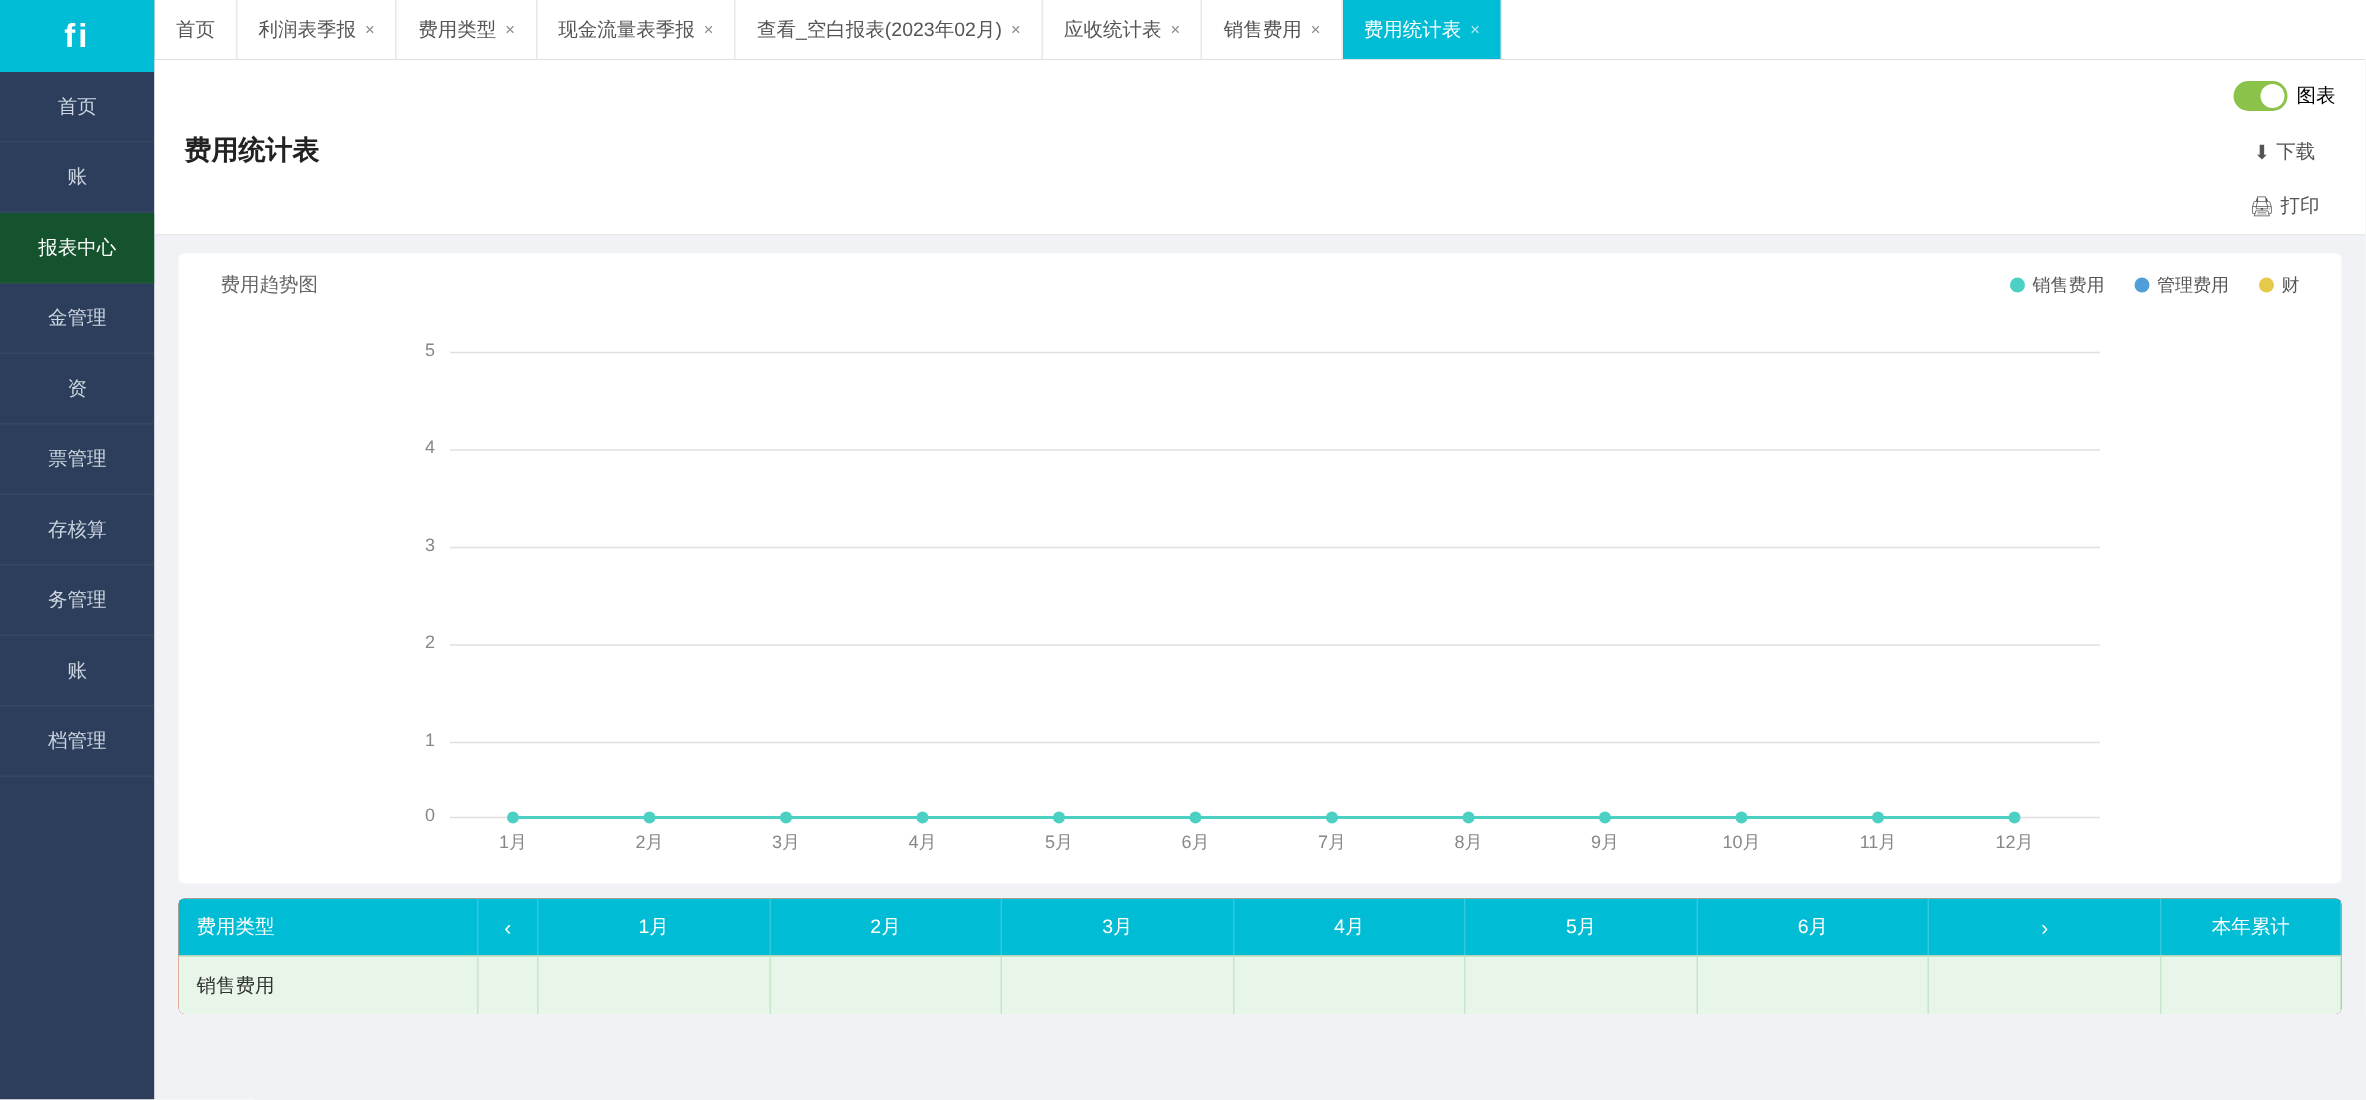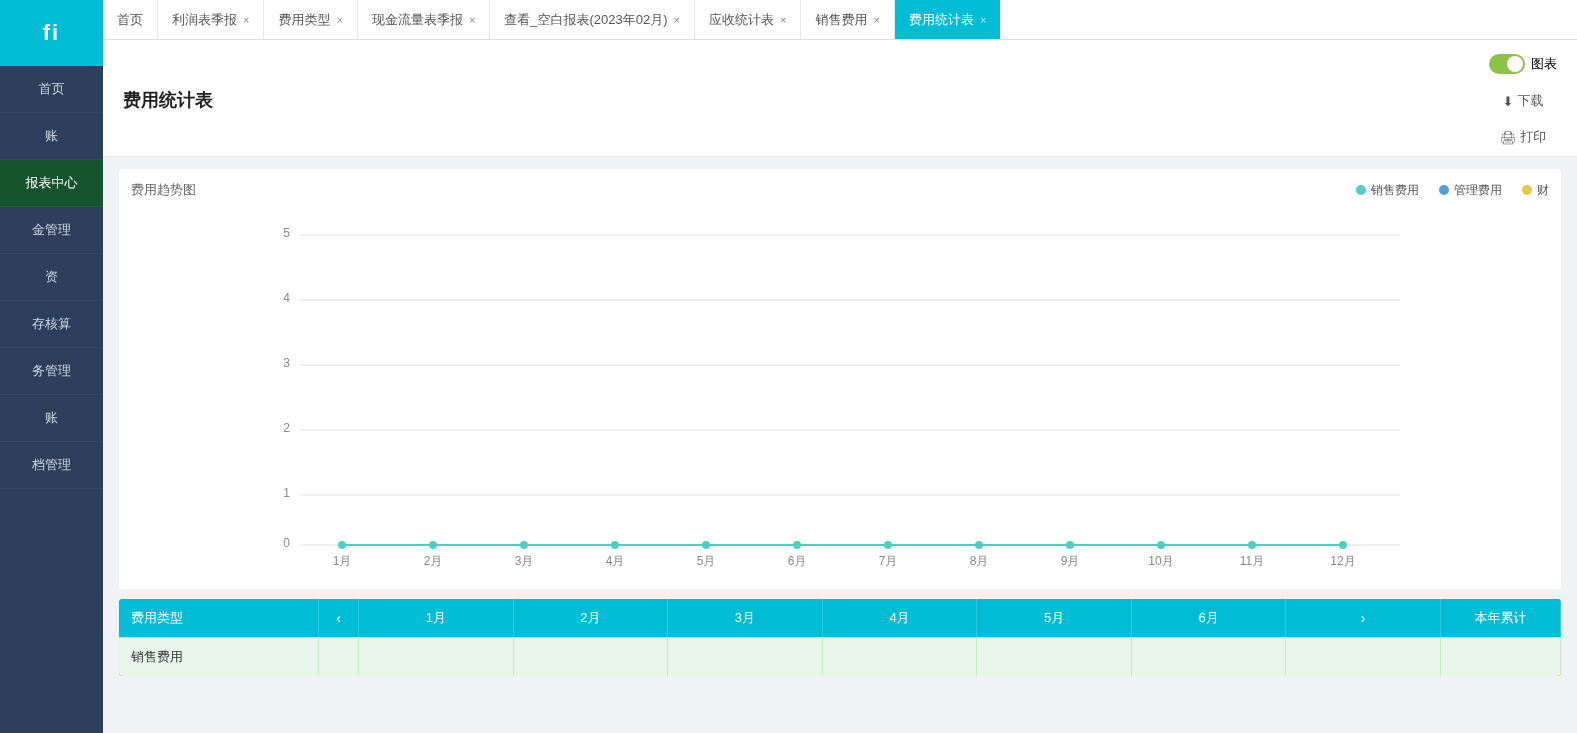--- a/index.html
+++ b/index.html
@@ -8,21 +8,21 @@
     
     .sidebar {
       width: 103px;
       background: #2c3e5b;
       display: flex;
       flex-direction: column;
       height: 100%;
       flex-shrink: 0;
     }
     .sidebar-logo {
-      height: 66px;
+      height: 48px;
       background: #00bcd4;
       display: flex;
       align-items: center;
       justify-content: center;
       color: white;
       font-size: 22px;
       font-weight: bold;
       letter-spacing: 2px;
     }
     .sidebar-item {
@@ -138,21 +138,21 @@
       color: #555;
       cursor: pointer;
       font-size: 13px;
     }
 
     
     .chart-section {
       background: #fff;
       margin: 12px 16px 10px 16px;
       border-radius: 4px;
-      padding: 12px 12px;
+      padding: 12px 28px;
       flex-shrink: 0;
     }
     .chart-header {
       display: flex;
       align-items: center;
       justify-content: space-between;
       margin-bottom: 8px;
     }
     .chart-title {
       font-size: 13px;
@@ -229,20 +229,21 @@
 </head>
 <body>
 
 <div class="sidebar">
   <div class="sidebar-logo">fi</div>
   <div class="sidebar-item">首页</div>
   <div class="sidebar-item">账</div>
   <div class="sidebar-item active">报表中心</div>
   <div class="sidebar-item">金管理</div>
   <div class="sidebar-item">资</div>
+  <div class="sidebar-item">票管理</div>
   <div class="sidebar-item">存核算</div>
   <div class="sidebar-item">务管理</div>
   <div class="sidebar-item">账</div>
   <div class="sidebar-item">档管理</div>
 </div>
 
 <div class="main">
 
   <div class="tab-bar">
     <div class="tab">

